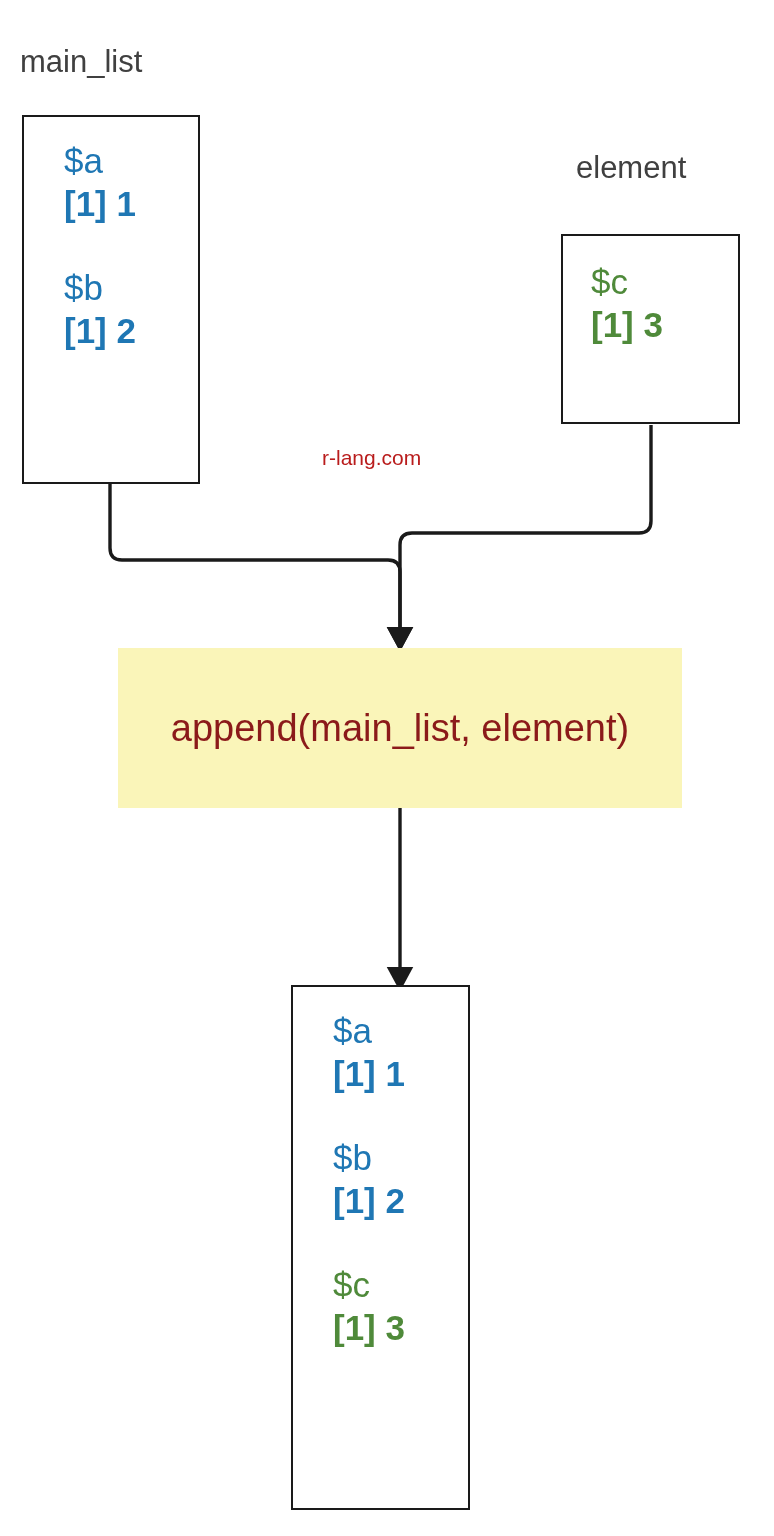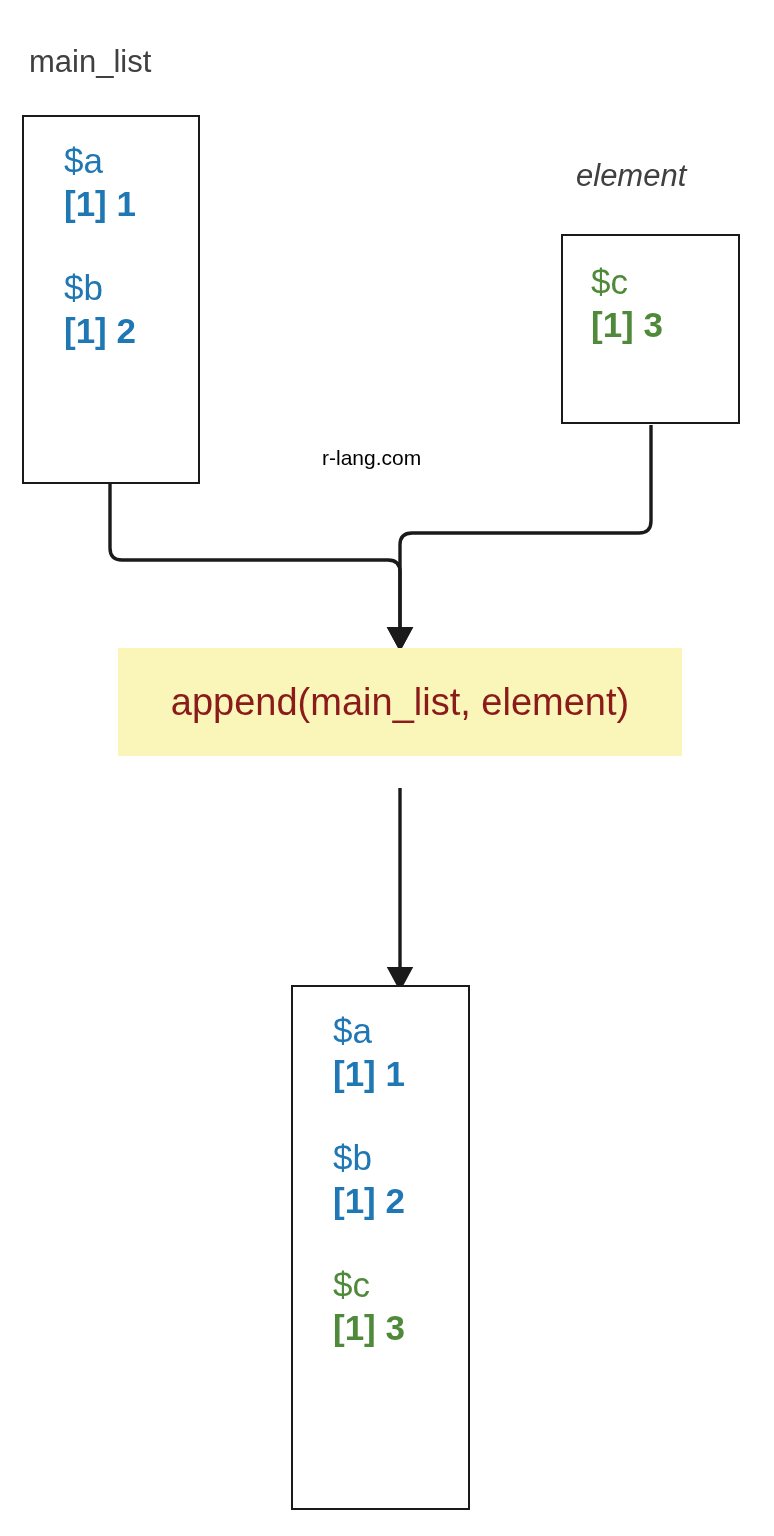--- a/index.html
+++ b/index.html
@@ -30,22 +30,22 @@
 
   
   .caption {
     position: absolute;
     color: #404040;
     font-size: 31px;
     line-height: 1;
     white-space: nowrap;
     font-weight: 400;
   }
-  #caption-main-list { left: 29px; top: 46px; }
-  #caption-element   { left: 576px; top: 160px; font-style: italic; }
+  #caption-main-list { left: 20px; top: 46px; }
+  #caption-element   { left: 576px; top: 152px; }
 
   
   .databox {
     position: absolute;
     background: #ffffff;
     border: 2px solid #1a1a1a;
     box-sizing: border-box;
   }
   #box-main-list { left: 22px;  top: 115px; width: 178px; height: 369px; }
   #box-element   { left: 561px; top: 234px; width: 179px; height: 190px; }
@@ -73,40 +73,40 @@
   .entry .name { font-weight: 400; }
   .entry.blue  .name, .entry.blue  .value { color: #1f77b4; }
   .entry.green .name, .entry.green .value { color: #4f8a3a; }
 
   
   #box-function {
     position: absolute;
     left: 118px;
     top: 648px;
     width: 564px;
-    height: 108px;
+    height: 160px;
     background: #faf5b9;
     display: flex;
     align-items: center;
     justify-content: center;
     box-sizing: border-box;
   }
   #function-label {
     color: #8b1a1a;
     font-size: 38px;
     line-height: 1;
     white-space: nowrap;
   }
 
   
   #watermark {
     position: absolute;
     left: 322px;
     top: 447px;
-    color: #000000;
+    color: #b91c1c;
     font-size: 21px;
     line-height: 1;
     white-space: nowrap;
   }
 </style>
 </head>
 <body>
 
 <div id="canvas">
 

